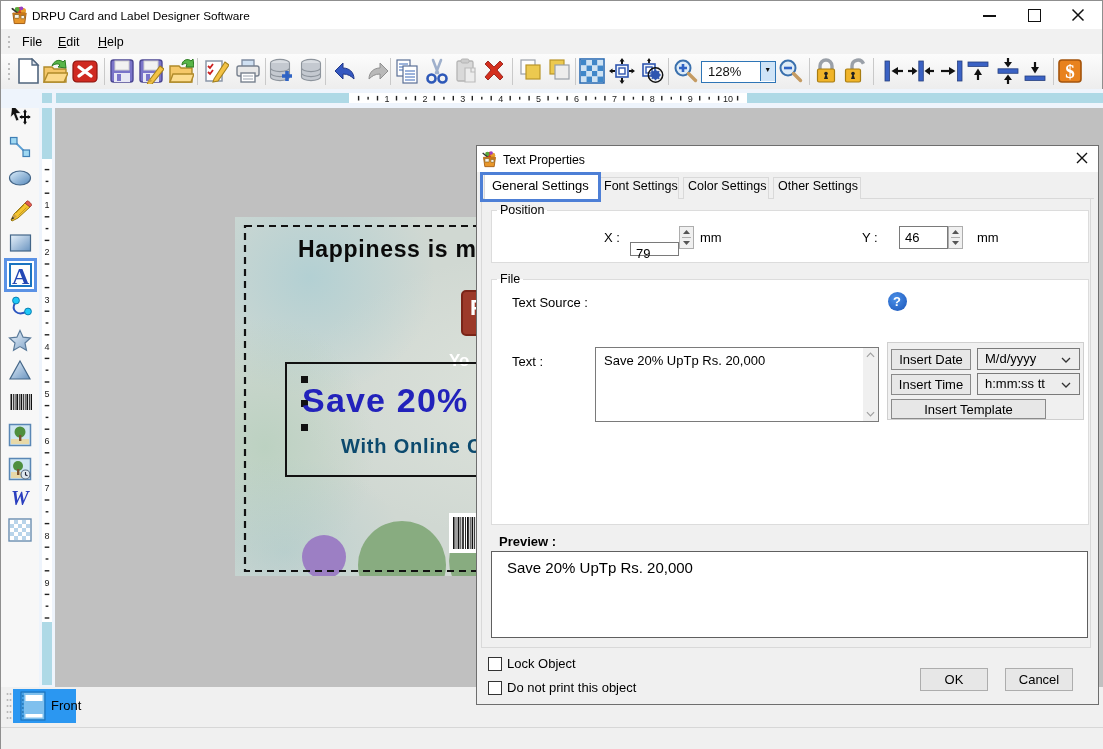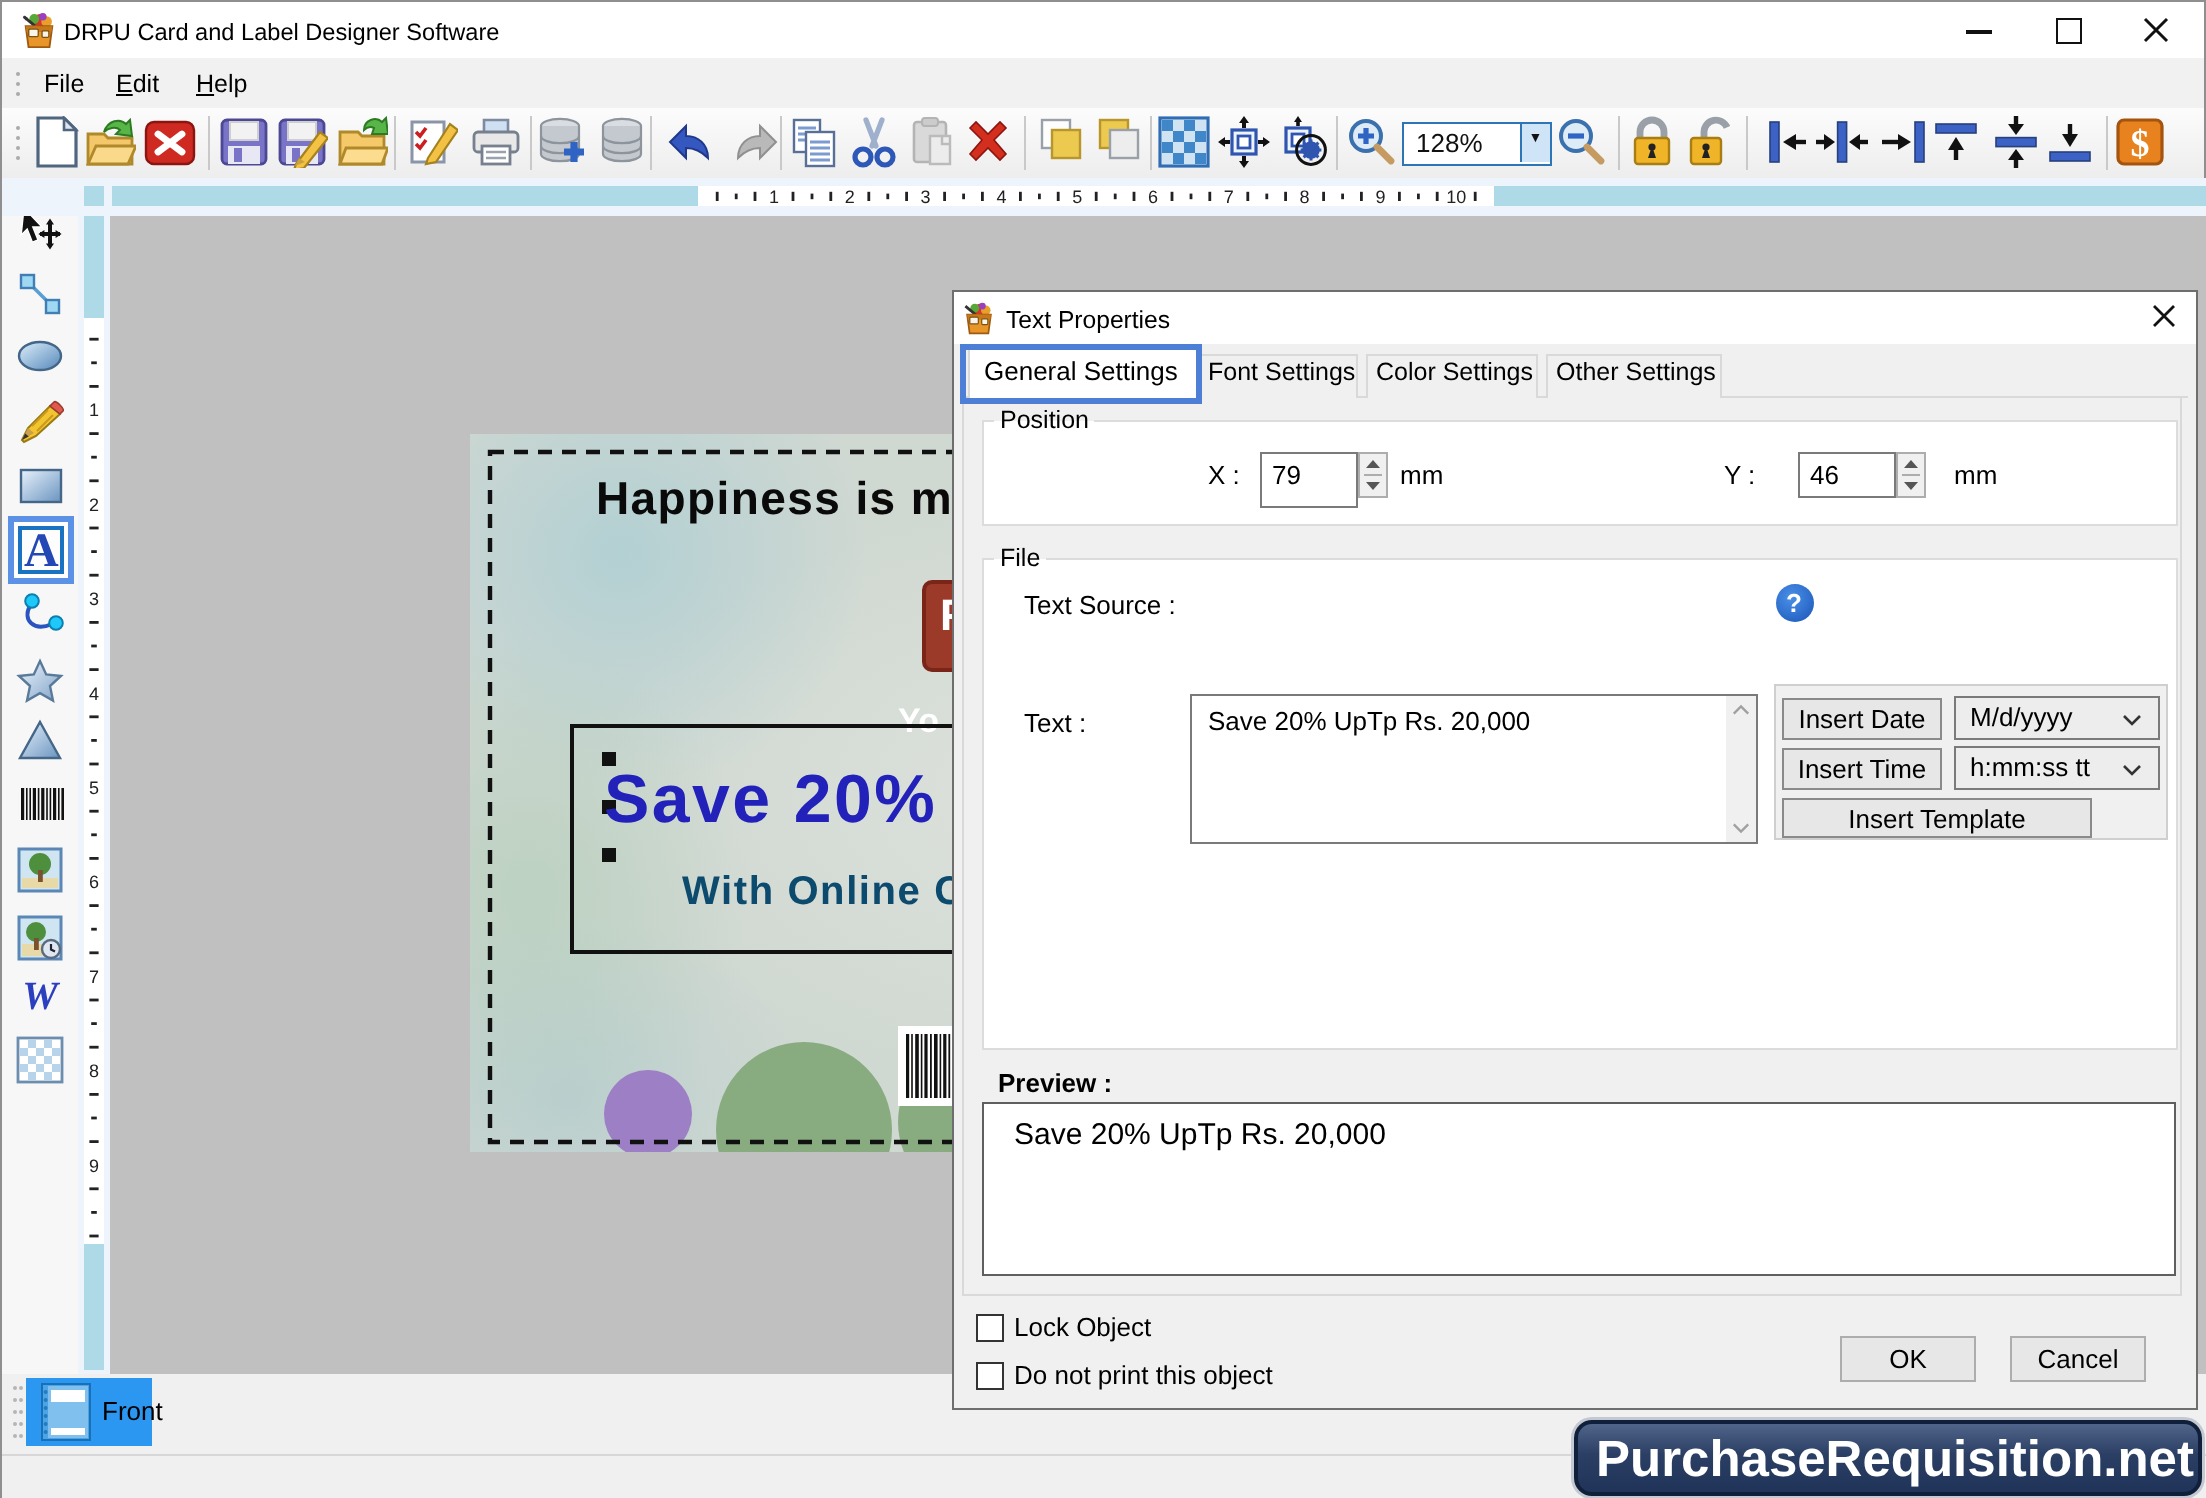--- a/index.html
+++ b/index.html
@@ -566,21 +566,21 @@
       <div class="a" style="left:206px;top:31px;width:86px;height:22px;background:#f0f0f0;border:1px solid #d9d9d9;border-bottom:none;box-sizing:border-box"></div>
       <span class="a" style="left:211px;top:33px;font-size:12.5px">Color Settings</span>
       <div class="a" style="left:296px;top:31px;width:88px;height:22px;background:#f0f0f0;border:1px solid #d9d9d9;border-bottom:none;box-sizing:border-box"></div>
       <span class="a" style="left:301px;top:33px;font-size:12.5px">Other Settings</span>
       <div class="a" style="left:7px;top:28px;width:115px;height:25px;background:#fff;border:1px solid #d9d9d9;border-bottom:none;box-sizing:border-box"></div>
       <span class="a" style="left:15px;top:32px;font-size:13px">General Settings</span>
       <div class="a" style="left:3px;top:26px;width:115px;height:24px;border:3px solid #4d7fd6;box-sizing:content-box"></div>
       <div class="gb" style="left:14px;top:64px;width:596px;height:51px"></div>
       <span class="gl" style="left:20px;top:57px">Position</span>
       <span class="a" style="left:127px;top:84px;font-size:13px">X :</span>
-      <div class="cmb" style="left:153px;top:80px;width:49px;height:28px">
+      <div class="cmb" style="left:153px;top:96px;width:49px;height:14px">
         <span class="a" style="left:5px;top:3px">79</span>
       </div>
       <div class="a" style="left:202px;top:80px;width:15px;height:23px;background:#f0f0f0;border:1px solid #adadad;box-sizing:border-box">
         <svg class="a" style="left:2px;top:2px" width="9" height="17" viewBox="0 0 9 17">
           <path d="M4.5 1L8 5H1z" fill="#555"></path>
           <path d="M4.5 16L8 12H1z" fill="#555"></path>
           <path d="M0 8.5h9" stroke="#adadad" stroke-width="1"></path>
         </svg>
       </div>
       <span class="a" style="left:223px;top:84px;font-size:13px">mm</span>
@@ -643,15 +643,12 @@
       <span class="a" style="left:30px;top:510px;font-size:13px">Lock Object</span>
       <div class="ck" style="left:11px;top:535px"></div>
       <span class="a" style="left:30px;top:534px;font-size:13px">Do not print this object</span>
       <div class="btn" style="left:443px;top:522px;width:68px;height:23px;border-color:#adadad">
         <span class="a" style="left:0;right:0;top:3px">OK</span>
       </div>
       <div class="btn" style="left:528px;top:522px;width:68px;height:23px;border-color:#adadad">
         <span class="a" style="left:0;right:0;top:3px">Cancel</span>
       </div>
     </div>
-    <div class="a" style="left:786px;top:709px;width:314px;height:38px;border-radius:9px;background:linear-gradient(#51648a,#2a3f63 45%,#203459);border:2px solid #101f3a;box-sizing:border-box;box-shadow:0 0 0 1.5px #c4c8d2">
-      <span class="a" style="left:9px;top:4px;font-size:25.5px;font-weight:bold;color:#fff">PurchaseRequisition.net</span>
-    </div>
   </div>
 </body></html>

